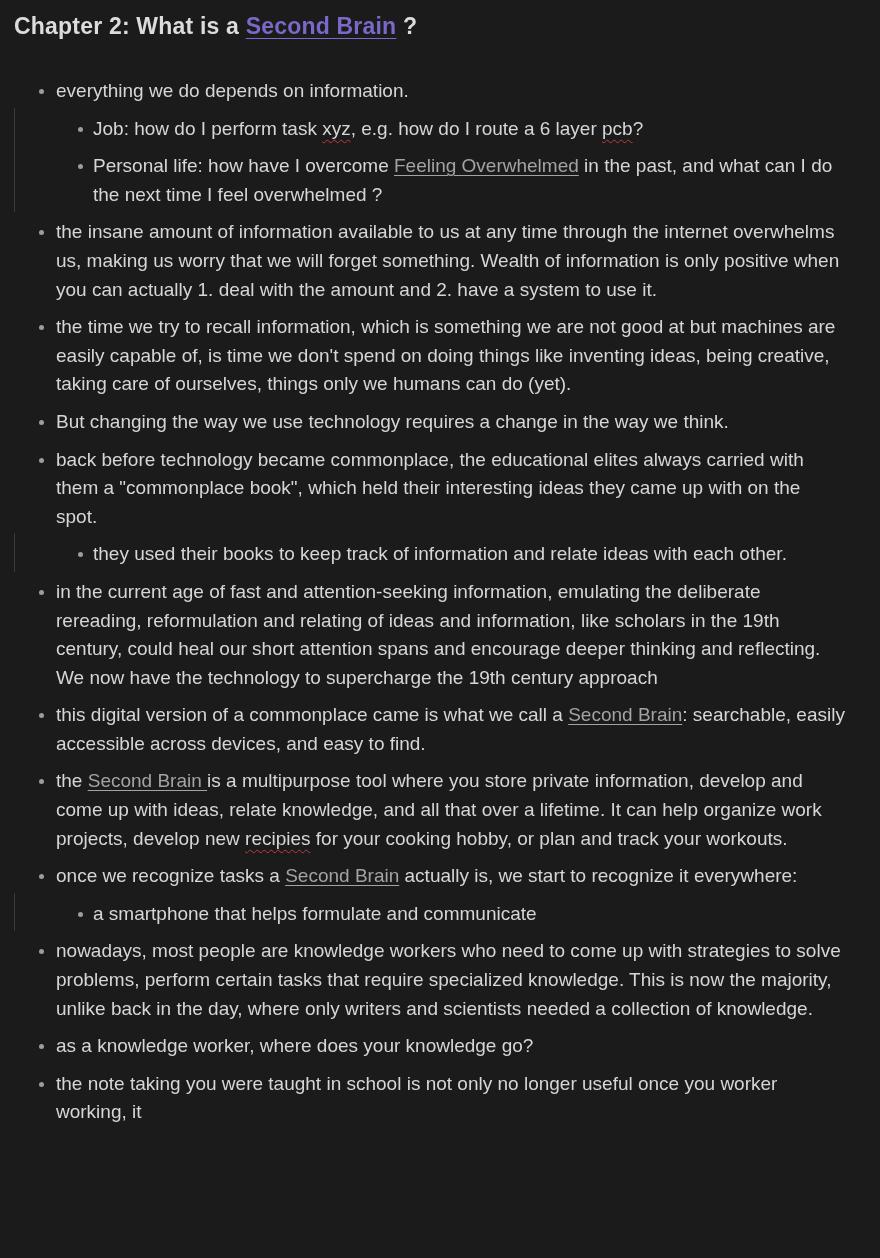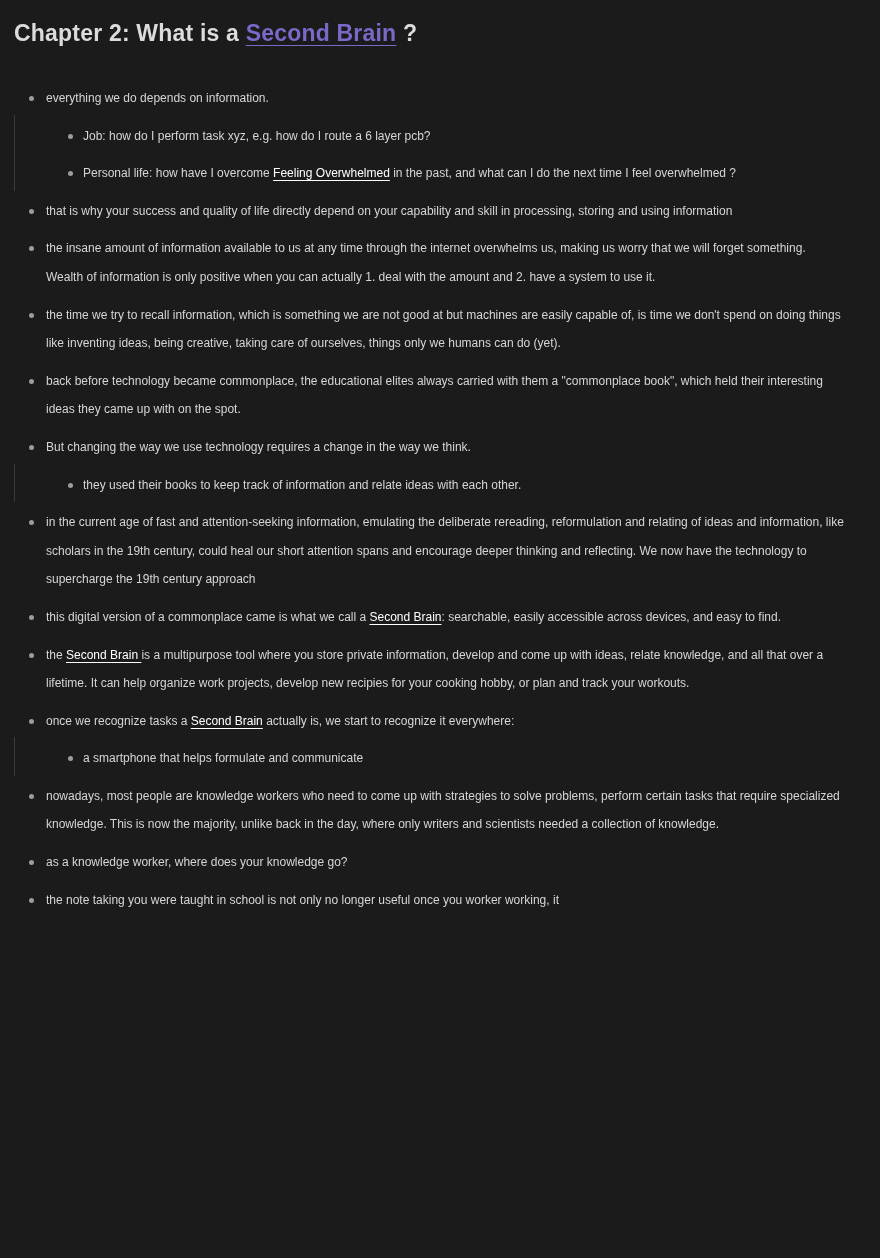--- a/index.html
+++ b/index.html
@@ -8,21 +8,21 @@
     width: 880px;
     height: 1258px;
     overflow: hidden;
     background: #1b1b1b;
     font-family: "Liberation Sans", sans-serif;
     color: #d8d8d8;
   }
   .page {
     width: 880px;
     height: 1258px;
-    padding-top: 18px;
+    padding-top: 11px;
   }
   h1.title {
     margin: 0;
     padding: 0 30px 0 14px;
     font-size: 23px;
     line-height: 30px;
     font-weight: 700;
     color: #dcdcdc;
     letter-spacing: 0.2px;
   }
@@ -31,22 +31,22 @@
     text-decoration: underline;
     text-decoration-thickness: 1px;
     text-underline-offset: 4px;
     cursor: pointer;
   }
   .outline {
     margin-top: 36px;
   }
   .row {
     position: relative;
-    margin: 0 0 9px 8px;
-    font-size: 12px;
+    margin: 0 0 9px 18px;
+    font-size: 19px;
     line-height: 28.6px;
     color: #d6d6d6;
     padding-right: 34px;
   }
   .lvl1 { padding-left: 38px; }
   .lvl2 { padding-left: 75px; }
   .bullet {
     position: absolute;
     top: 12px;
     width: 5px;
@@ -63,49 +63,49 @@
   .children::before {
     content: "";
     position: absolute;
     left: 14px;
     top: -7px;
     bottom: 6px;
     width: 1px;
     background: #3a3a3a;
   }
   a.ilink {
-    color: #ffffff;
+    color: #a3a3a3;
     text-decoration: underline;
     text-decoration-thickness: 1px;
     text-underline-offset: 3px;
     cursor: pointer;
   }
   span.miss {
+    text-decoration: underline;
     text-decoration-style: wavy;
     text-decoration-color: #c23b3b;
     text-decoration-thickness: 1px;
     text-underline-offset: 4px;
   }
 </style>
 </head>
 <body>
 
 <div class="page">
   <h1 class="title"><span>Chapter 2: What is a </span><a>Second Brain</a><span> ?</span></h1>
   <div class="outline">
       <div class="row lvl1"><span class="bullet"></span><span>everything we do depends on information.</span></div>
       <div class="children">
         <div class="row lvl2"><span class="bullet"></span><span>Job: how do I perform task </span><span class="miss">xyz</span><span>, e.g. how do I route a 6 layer </span><span class="miss">pcb</span><span>?</span></div>
         <div class="row lvl2"><span class="bullet"></span><span>Personal life: how have I overcome </span><a class="ilink">Feeling Overwhelmed</a><span> in the past, and what can I do the next time I feel overwhelmed ?</span></div>
       </div>
-      <div class="row lvl1"><span class="bullet"></span><span>that is why your success and quality of life directly depend on your capability and skill in processing, storing and using information</span></div>
       <div class="row lvl1"><span class="bullet"></span><span>the insane amount of information available to us at any time through the internet overwhelms us, making us worry that we will forget something. Wealth of information is only positive when you can actually 1. deal with the amount and 2. have a system to use it.</span></div>
       <div class="row lvl1"><span class="bullet"></span><span>the time we try to recall information, which is something we are not good at but machines are easily capable of, is time we don't spend on doing things like inventing ideas, being creative, taking care of ourselves, things only we humans can do (yet).</span></div>
+      <div class="row lvl1"><span class="bullet"></span><span>But changing the way we use technology requires a change in the way we think.</span></div>
       <div class="row lvl1"><span class="bullet"></span><span>back before technology became commonplace, the educational elites always carried with them a "commonplace book", which held their interesting ideas they came up with on the spot.</span></div>
-      <div class="row lvl1"><span class="bullet"></span><span>But changing the way we use technology requires a change in the way we think.</span></div>
       <div class="children">
         <div class="row lvl2"><span class="bullet"></span><span>they used their books to keep track of information and relate ideas with each other.</span></div>
       </div>
       <div class="row lvl1"><span class="bullet"></span><span>in the current age of fast and attention-seeking information, emulating the deliberate rereading, reformulation and relating of ideas and information, like scholars in the 19th century, could heal our short attention spans and encourage deeper thinking and reflecting. We now have the technology to supercharge the 19th century approach</span></div>
       <div class="row lvl1"><span class="bullet"></span><span>this digital version of a commonplace came is what we call a </span><a class="ilink">Second Brain</a><span>: searchable, easily accessible across devices, and easy to find.</span></div>
       <div class="row lvl1"><span class="bullet"></span><span>the </span><a class="ilink">Second Brain </a><span>is a multipurpose tool where you store private information, develop and come up with ideas, relate knowledge, and all that over a lifetime. It can help organize work projects, develop new </span><span class="miss">recipies</span><span> for your cooking hobby, or plan and track your workouts.</span></div>
       <div class="row lvl1"><span class="bullet"></span><span>once we recognize tasks a </span><a class="ilink">Second Brain</a><span> actually is, we start to recognize it everywhere:</span></div>
       <div class="children">
         <div class="row lvl2"><span class="bullet"></span><span>a smartphone that helps formulate and communicate</span></div>
       </div>

